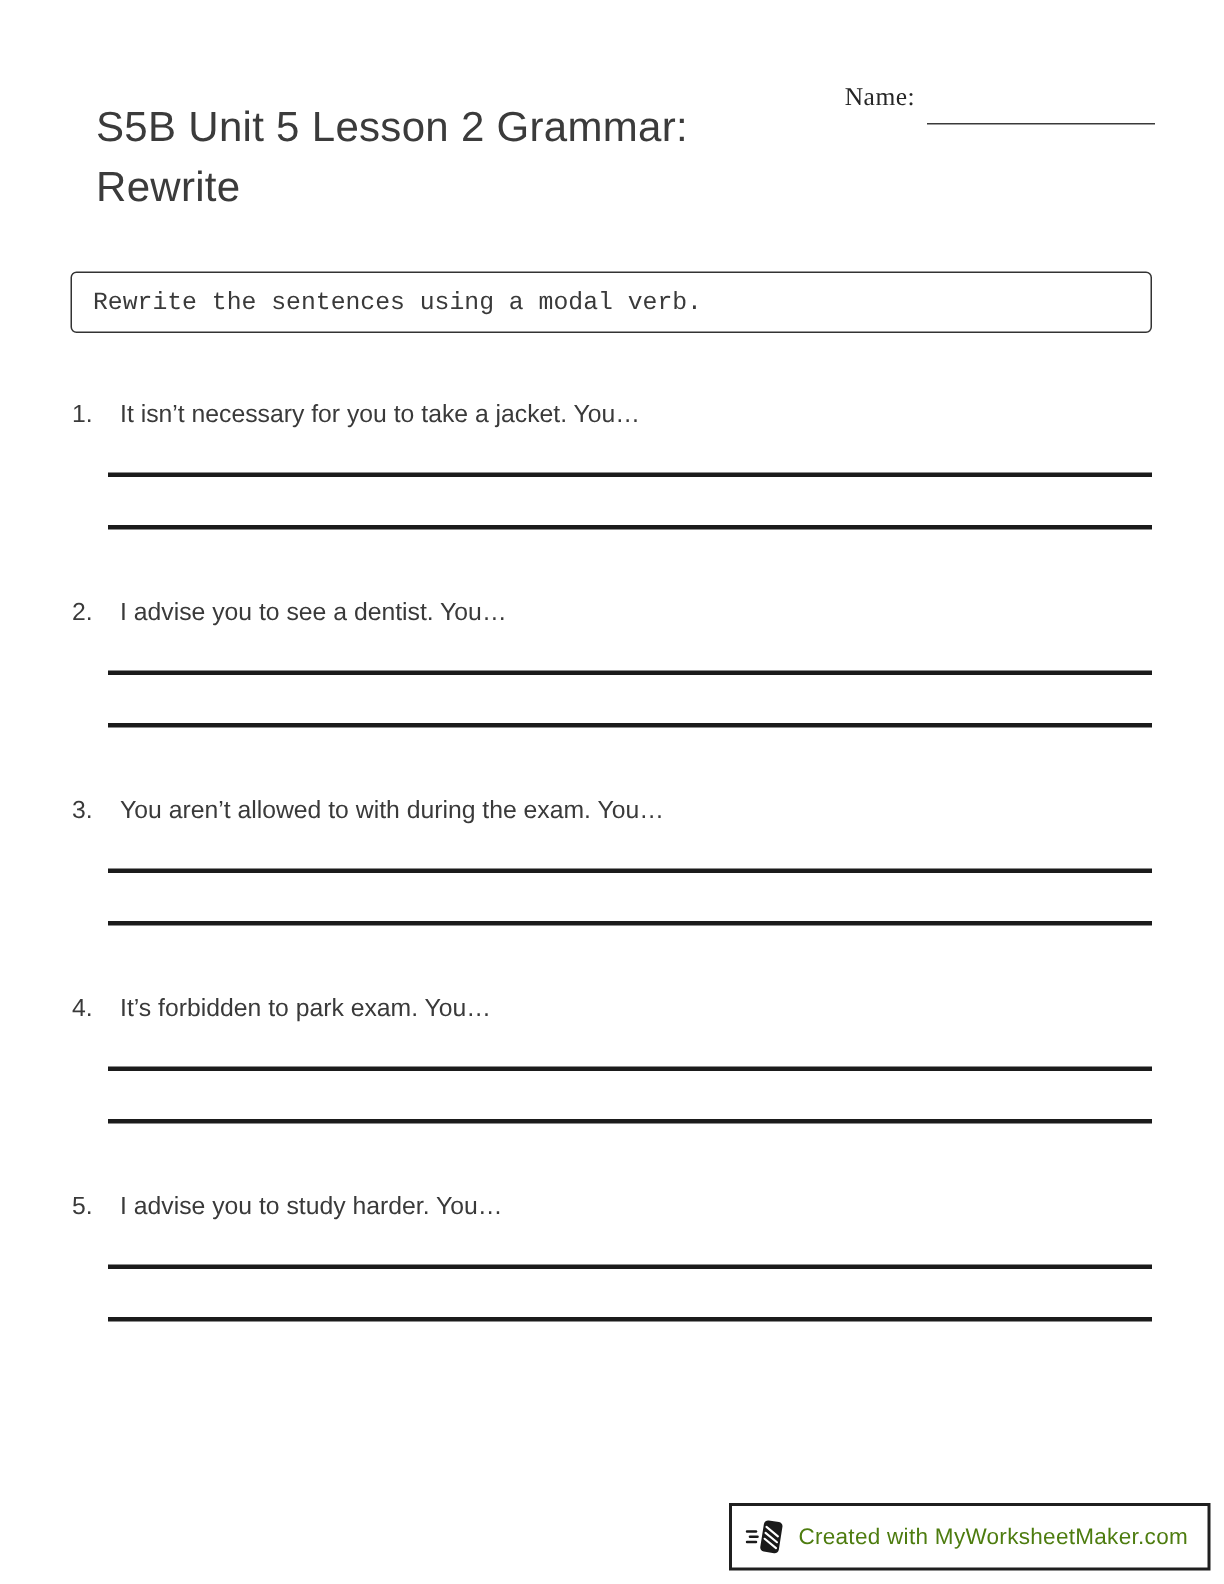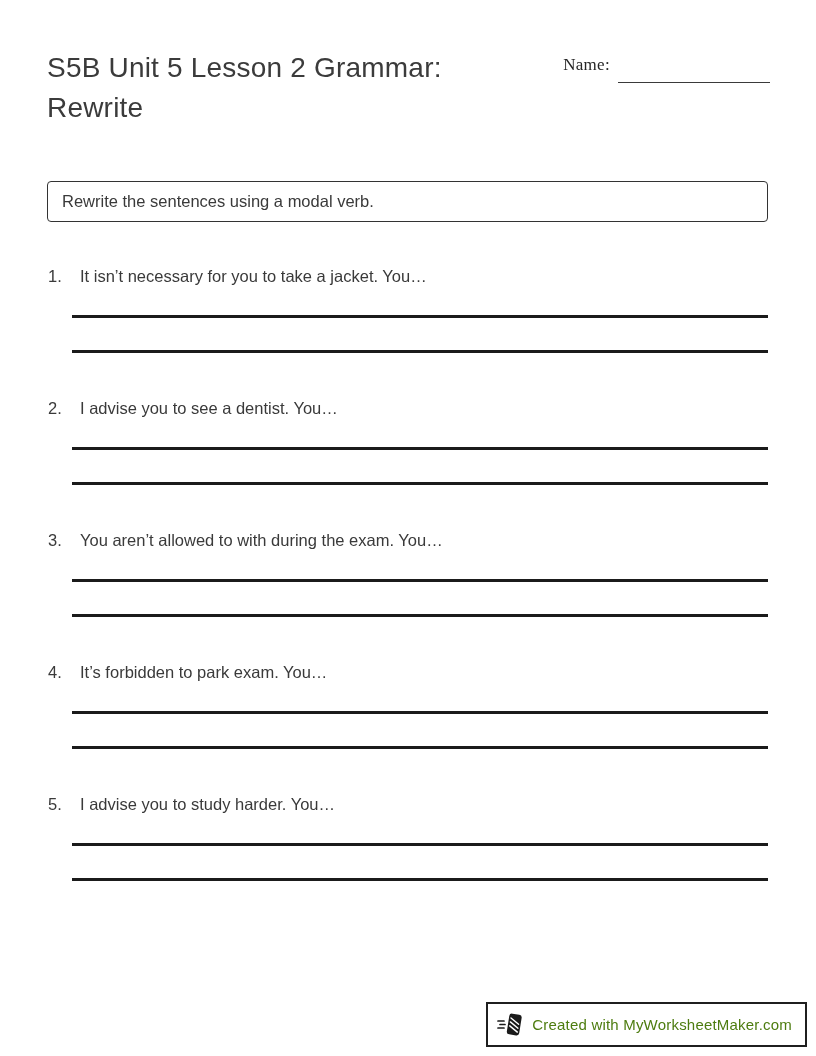--- a/index.html
+++ b/index.html
@@ -18,21 +18,21 @@
   .header {
     position: absolute;
     left: 47px;
     top: 48px;
     right: 46px;
     display: flex;
     justify-content: space-between;
     align-items: flex-start;
   }
   .title {
-    margin: 0;
+    margin: 17px;
     font-size: 28px;
     line-height: 40px;
     font-weight: 400;
     color: #3b3b3b;
     letter-spacing: 0.2px;
   }
   .title-line { display: block; }
 
   .fields { padding-top: 7px; }
   .field-row { display: flex; align-items: flex-end; margin-bottom: 19px; }
@@ -63,20 +63,21 @@
     width: 721px;
     height: 41px;
     box-sizing: border-box;
     border: 1.8px solid #333333;
     border-radius: 4px;
     display: flex;
     align-items: center;
     padding-left: 14px;
     font-size: 16.5px;
     color: #3a3a3a;
+    font-family: Liberation Mono, monospace;
   }
 
   
   .questions {
     position: absolute;
     left: 47px;
     top: 265px;
     width: 721px;
   }
   .question { margin-bottom: 44px; }

